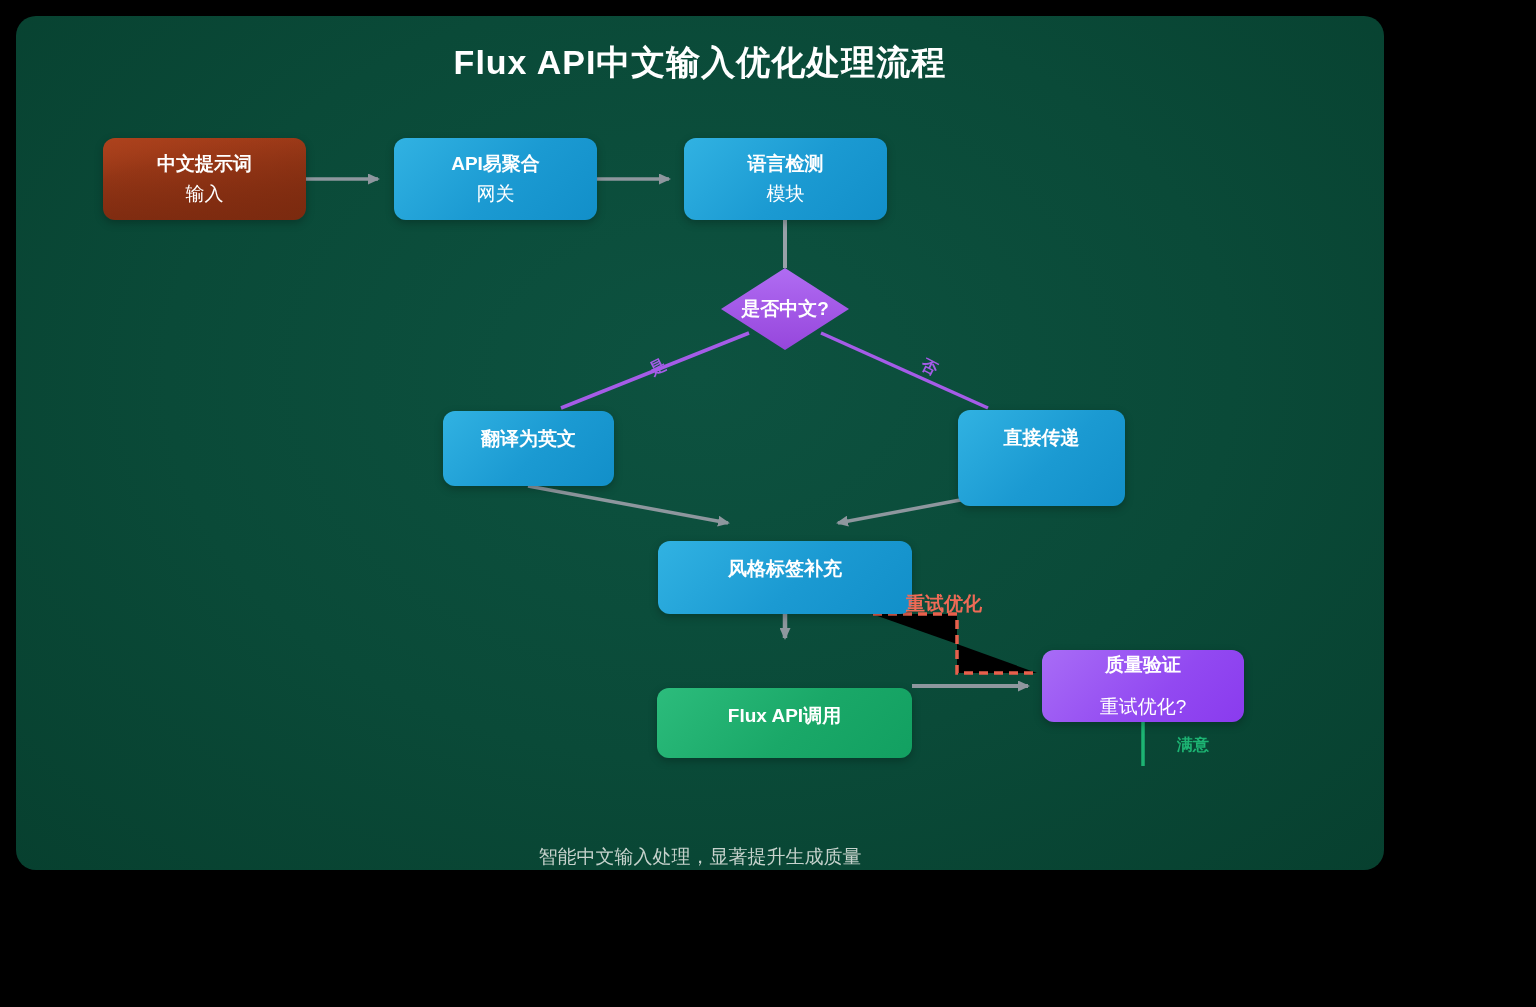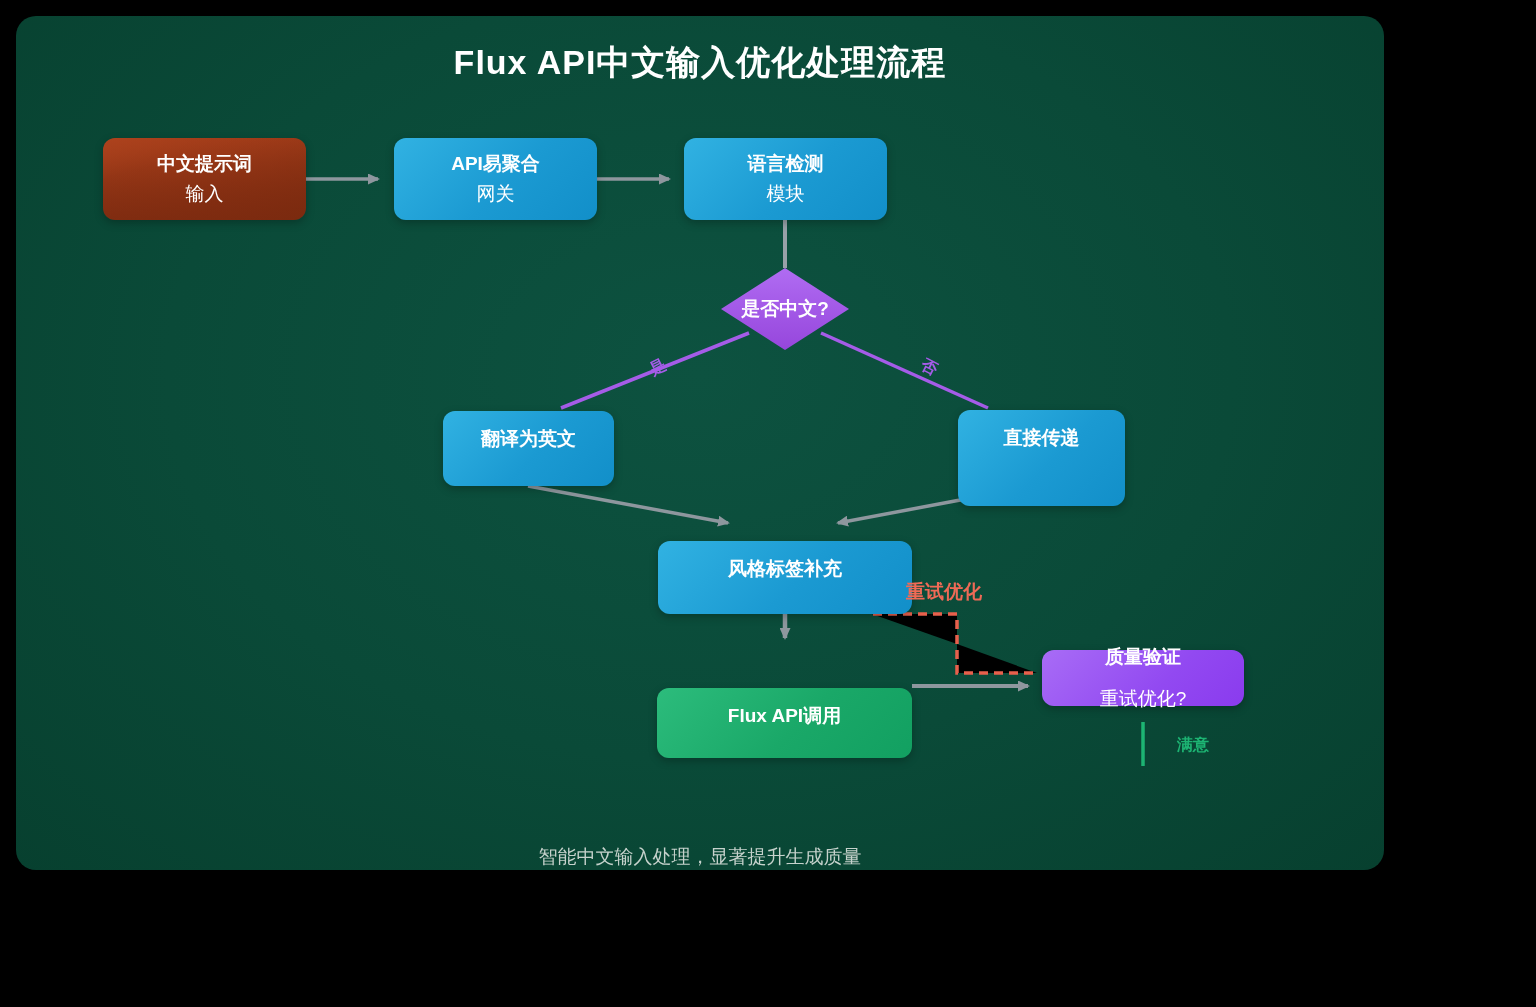--- a/index.html
+++ b/index.html
@@ -69,21 +69,21 @@
   }
   .edge-label {
     position: absolute;
     font-weight: bold;
     white-space: nowrap;
   }
   .lbl-yes { left: 622px; top: 341px; width: 40px; text-align: center;
              color: #a55ce8; font-size: 16px; transform: rotate(-27deg); }
   .lbl-no  { left: 893px; top: 341px; width: 40px; text-align: center;
              color: #a55ce8; font-size: 16px; transform: rotate(27deg); }
-  .lbl-retry { left: 873px; top: 563px; width: 110px; text-align: center;
+  .lbl-retry { left: 873px; top: 575px; width: 110px; text-align: center;
                color: #ef6a56; font-size: 19px; }
   .lbl-satisfied { left: 1152px; top: 719px; width: 50px; text-align: center;
                    color: #1db473; font-size: 16px; }
 </style>
 </head>
 <body>
 
 <div class="stage">
   <div class="canvas">
 
@@ -151,21 +151,21 @@
     </div>
 
     <div class="node blue single" style="left:642px; top:515px; width:254px; height:73px;margin-top:10px;">
       <div class="t">风格标签补充</div>
     </div>
 
     <div class="node green single" style="left:641px; top:672px; width:255px; height:70px;">
       <div class="t">Flux API调用</div>
     </div>
 
-    <div class="node purple" style="left:1026px; top:634px; width:202px; height:56px;gap:12px;">
+    <div class="node purple" style="left:1026px; top:634px; width:202px; height:72px;gap:12px;">
       <div class="t">质量验证</div>
       <div class="s">重试优化?</div>
     </div>
 
 
     <div class="edge-label lbl-yes">是</div>
     <div class="edge-label lbl-no">否</div>
     <div class="edge-label lbl-retry">重试优化</div>
     <div class="edge-label lbl-satisfied">满意</div>
 

